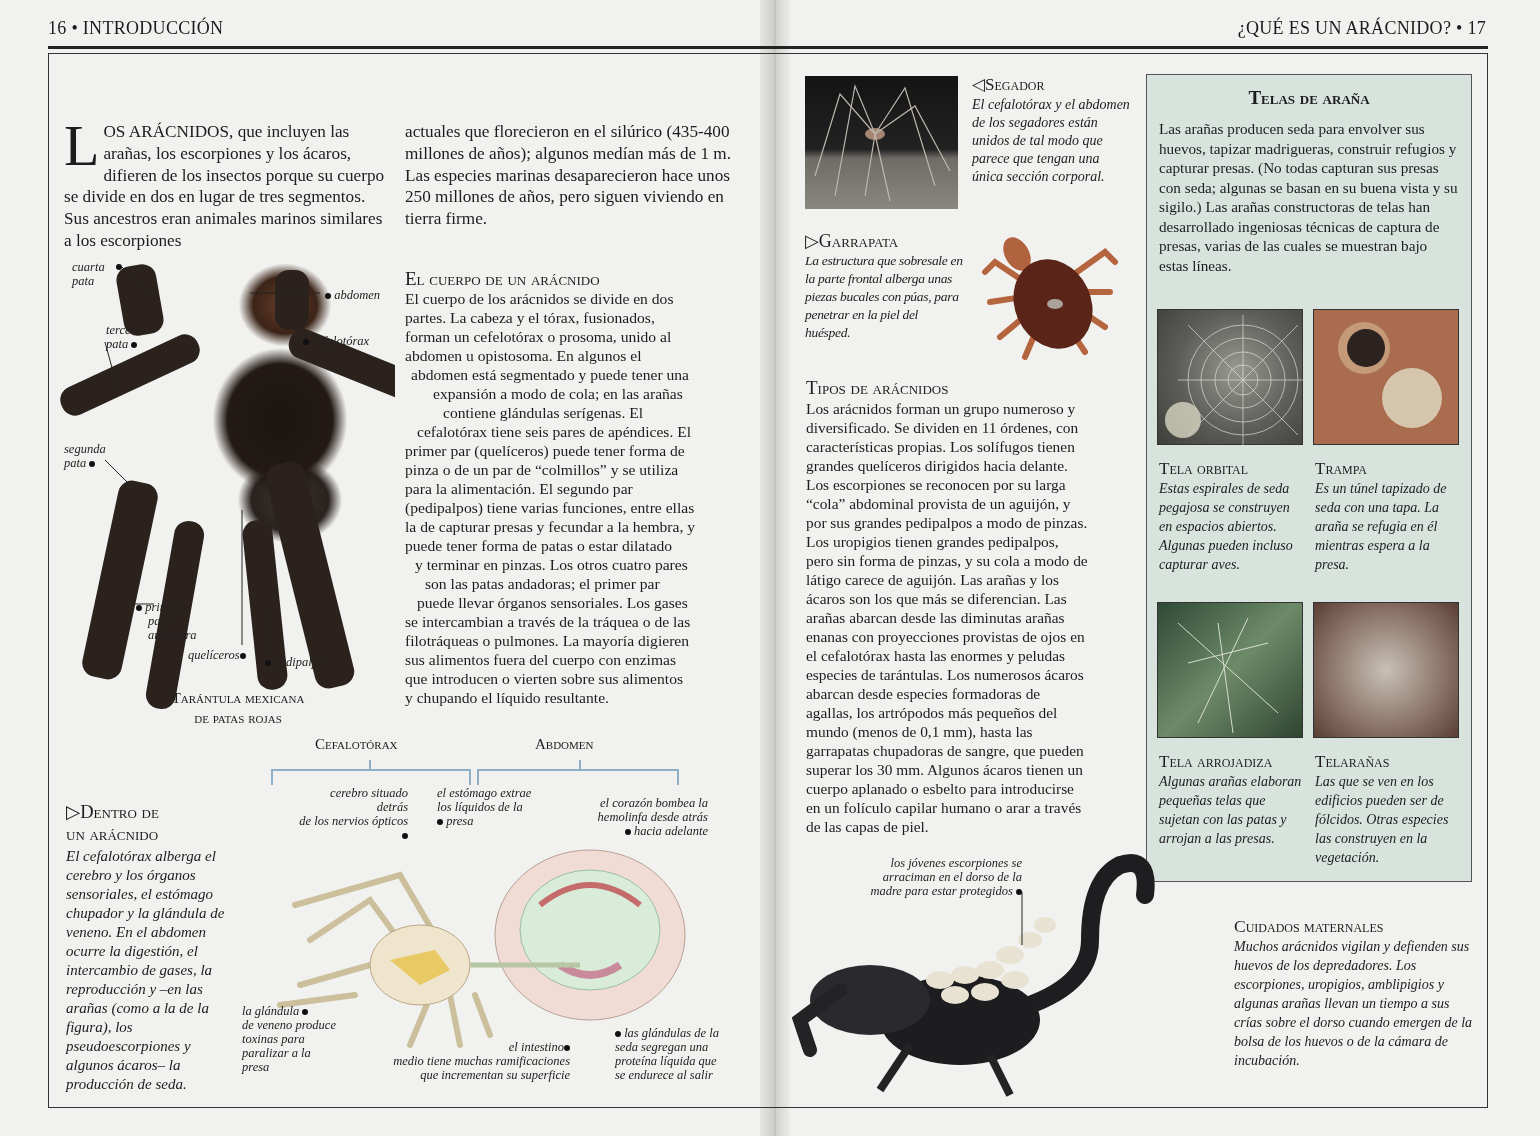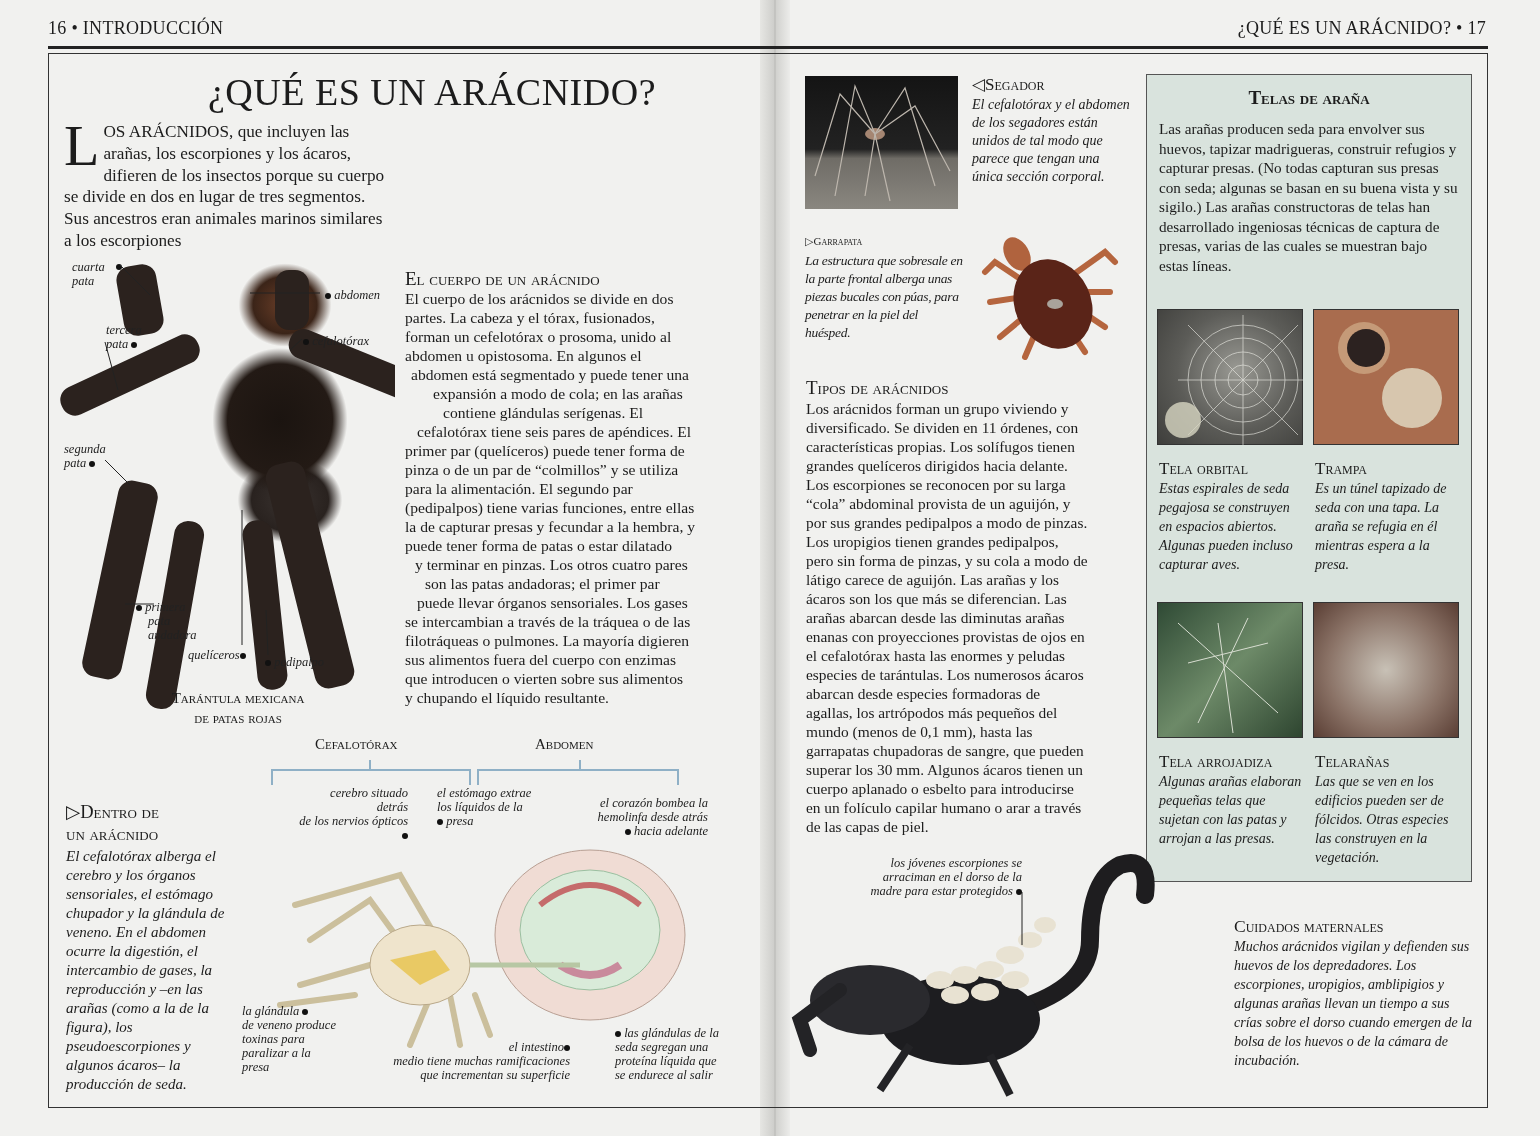--- a/index.html
+++ b/index.html
@@ -55,26 +55,26 @@
 <body>
 
 <div class="spread-gutter"></div>
 
 <div class="page page-left">
   <div class="running-head" style="left:48px;">16 • INTRODUCCIÓN</div>
   <div class="rule-thick" style="left:48px; top:46px; width:722px;"></div>
   <div class="rule-thin" style="left:48px; top:53px; width:722px;"></div>
   <div class="frame" style="left:48px; top:53px; width:730px; height:1055px; border-right:none;"></div>
 
-  <h1 class="title" style="left:208px; top:70px;">¿QUÉ ES UN ARÁCNIDO?</h1>
 
   <div class="abs body-text" style="left:64px; top:121px; width:322px;">
     <span class="dropcap">L</span><span class="smallcaps">OS ARÁCNIDOS,</span><span> que incluyen las arañas, los escorpiones y los ácaros, difieren de los insectos porque su cuerpo se divide en dos en lugar de tres segmentos. Sus ancestros eran animales marinos similares a los escorpiones</span>
   </div>
 
+  <div class="abs body-text" style="left:405px; top:121px; width:330px;">actuales que florecieron en el silúrico (435-400 millones de años); algunos medían más de 1 m. Las especies marinas desaparecieron hace unos 250 millones de años, pero siguen viviendo en tierra firme.</div>
 
   <div class="photo tarantula" style="left:50px; top:250px; width:345px; height:480px;">
     <div class="leg" style="left:70px; top:15px; width:40px; height:70px; transform:rotate(-10deg);"></div>
     <div class="leg" style="left:225px; top:20px; width:34px; height:60px;"></div>
     <div class="leg" style="left:5px; top:110px; width:150px; height:30px; transform:rotate(-25deg);"></div>
     <div class="leg" style="left:235px; top:100px; width:140px; height:30px; transform:rotate(22deg);"></div>
     <div class="leg" style="left:50px; top:230px; width:40px; height:200px; transform:rotate(12deg);"></div>
     <div class="leg" style="left:240px; top:210px; width:40px; height:230px; transform:rotate(-14deg);"></div>
     <div class="leg" style="left:110px; top:270px; width:30px; height:190px; transform:rotate(10deg);"></div>
     <div class="leg" style="left:200px; top:270px; width:30px; height:170px; transform:rotate(-6deg);"></div>
@@ -230,21 +230,21 @@
         <path d="M70 58 L85 125"></path>
     </g>
   </svg>
 </div>
 <div class="abs" style="left:972px; top:74px; width:160px;">
   <div class="heading" style="font-size:17px;"><span>◁</span><span>Segador</span></div>
   <div class="italic" style="font-size:14px; line-height:18px;">El cefalotórax y el abdomen de los segadores están unidos de tal modo que parece que tengan una única sección corporal.</div>
 </div>
 
 <div class="abs" style="left:805px; top:230px; width:160px;">
-  <div class="heading" style="font-size:11px;"><span>▷</span><span>Garrapata</span></div>
+  <div class="heading" style="font-size:18px;"><span>▷</span><span>Garrapata</span></div>
   <div class="italic" style="font-size:13.5px; line-height:18px; letter-spacing:-0.3px;">La estructura que sobresale en la parte frontal alberga unas piezas bucales con púas, para penetrar en la piel del huésped.</div>
 </div>
 <svg class="abs" style="left:975px; top:222px;" width="150" height="140">
   <g stroke="#b5653e" stroke-width="6" stroke-linecap="round" fill="none">
     <path d="M50 60 L20 40 L10 50"></path>
       <path d="M48 75 L15 80"></path>
       <path d="M55 90 L25 115"></path>
       <path d="M65 100 L50 135"></path>
     <path d="M95 55 L130 30 L140 40"></path>
       <path d="M100 70 L135 70"></path>
@@ -252,21 +252,21 @@
       <path d="M90 100 L110 130"></path>
   </g>
   <ellipse cx="42" cy="32" rx="12" ry="18" fill="#b0633e" transform="rotate(-30 42 32)"></ellipse>
   <ellipse cx="78" cy="82" rx="38" ry="46" fill="#5a2418" transform="rotate(-25 78 82)"></ellipse>
   <ellipse cx="80" cy="82" rx="8" ry="5" fill="#a9a39b"></ellipse>
 </svg>
 
 <div class="abs" style="left:806px; top:377px; width:330px;">
   <div class="heading">Tipos de arácnidos</div>
   <div class="body-text" style="font-size:15.4px; line-height:19px;">
-    <div>Los arácnidos forman un grupo viviendo y</div>
+    <div>Los arácnidos forman un grupo numeroso y</div>
     <div>diversificado. Se dividen en 11 órdenes, con</div>
     <div>características propias. Los solífugos tienen</div>
     <div>grandes quelíceros dirigidos hacia delante.</div>
     <div>Los escorpiones se reconocen por su larga</div>
     <div>“cola” abdominal provista de un aguijón, y</div>
     <div>por sus grandes pedipalpos a modo de pinzas.</div>
     <div>Los uropigios tienen grandes pedipalpos,</div>
     <div>pero sin forma de pinzas, y su cola a modo de</div>
     <div>látigo carece de aguijón. Las arañas y los</div>
     <div>ácaros son los que más se diferencian. Las</div>

